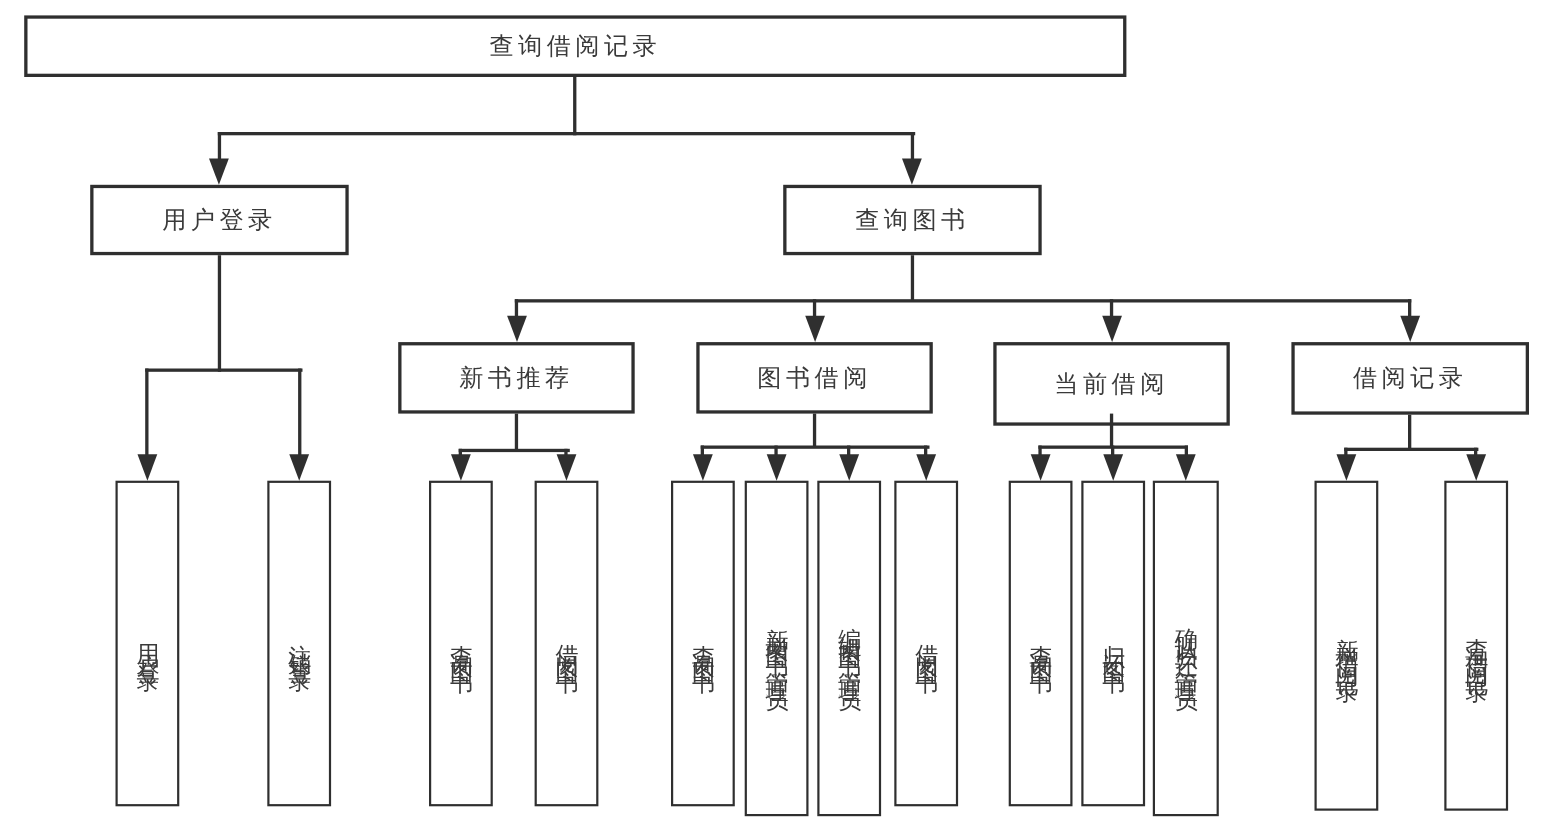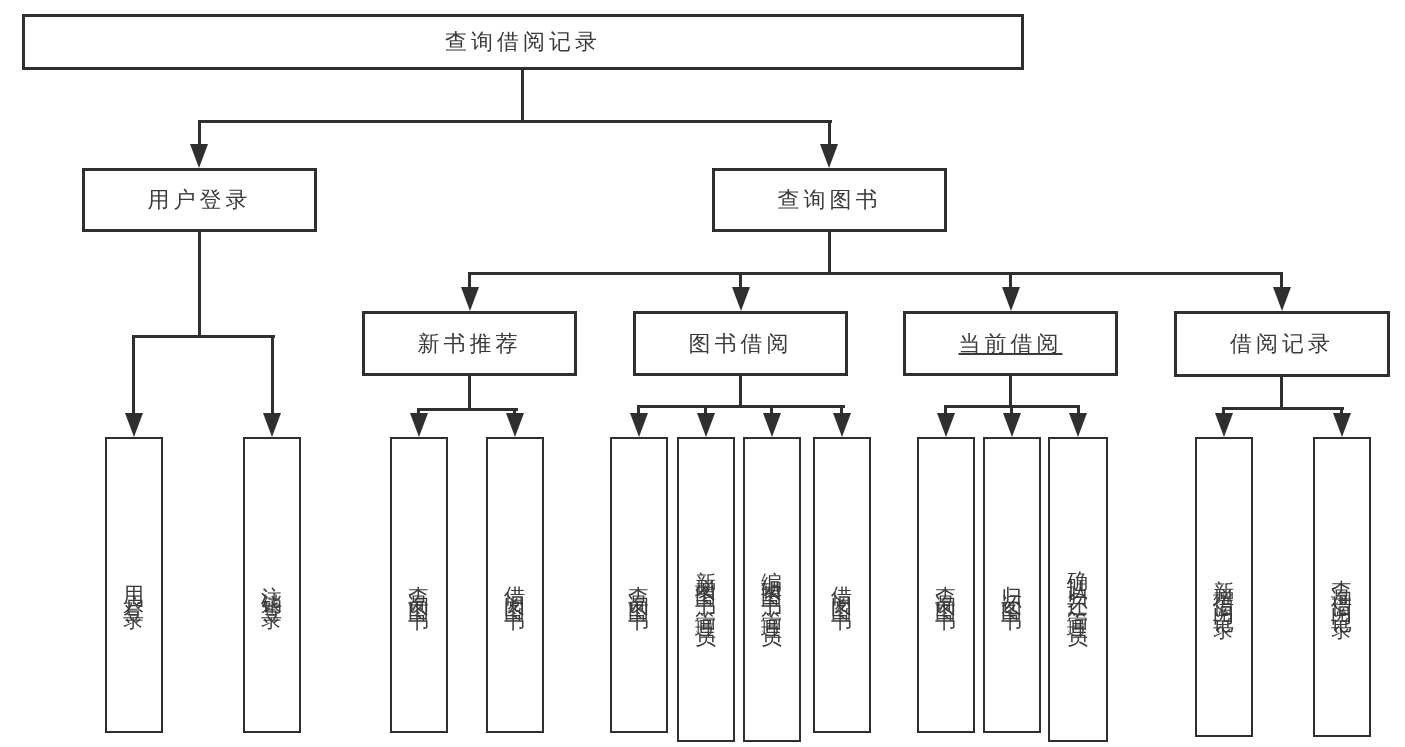--- a/index.html
+++ b/index.html
@@ -65,21 +65,21 @@
 
 <div id="canvas">
 
   <div class="node" style="left:22px; top:14px; width:1002px; height:56px;">查询借阅记录</div>
 
   <div class="node" style="left:82px; top:168px; width:235px; height:64px;">用户登录</div>
   <div class="node" style="left:712px; top:168px; width:235px; height:64px;">查询图书</div>
 
   <div class="node" style="left:633px; top:311px; width:215px; height:65px;">图书借阅</div>
   <div class="node" style="left:362px; top:311px; width:215px; height:65px;">新书推荐</div>
-  <div class="node" style="left:903px; top:311px; width:215px; height:65px;text-decoration:underline;">当前借阅</div>
+  <div class="node" style="left:903px; top:311px; width:215px; height:76px;">当前借阅</div>
   <div class="node" style="left:1174px; top:311px; width:216px; height:66px;">借阅记录</div>
 
   <div class="leaf" style="left:105px; top:437px; width:58px; height:296px;">
     <span class="vtext">用户登录</span>
   </div>
   <div class="leaf" style="left:243px; top:437px; width:58px; height:296px;">
     <span class="vtext">注销登录</span>
   </div>
 
   <div class="leaf" style="left:390px; top:437px; width:58px; height:296px;">

